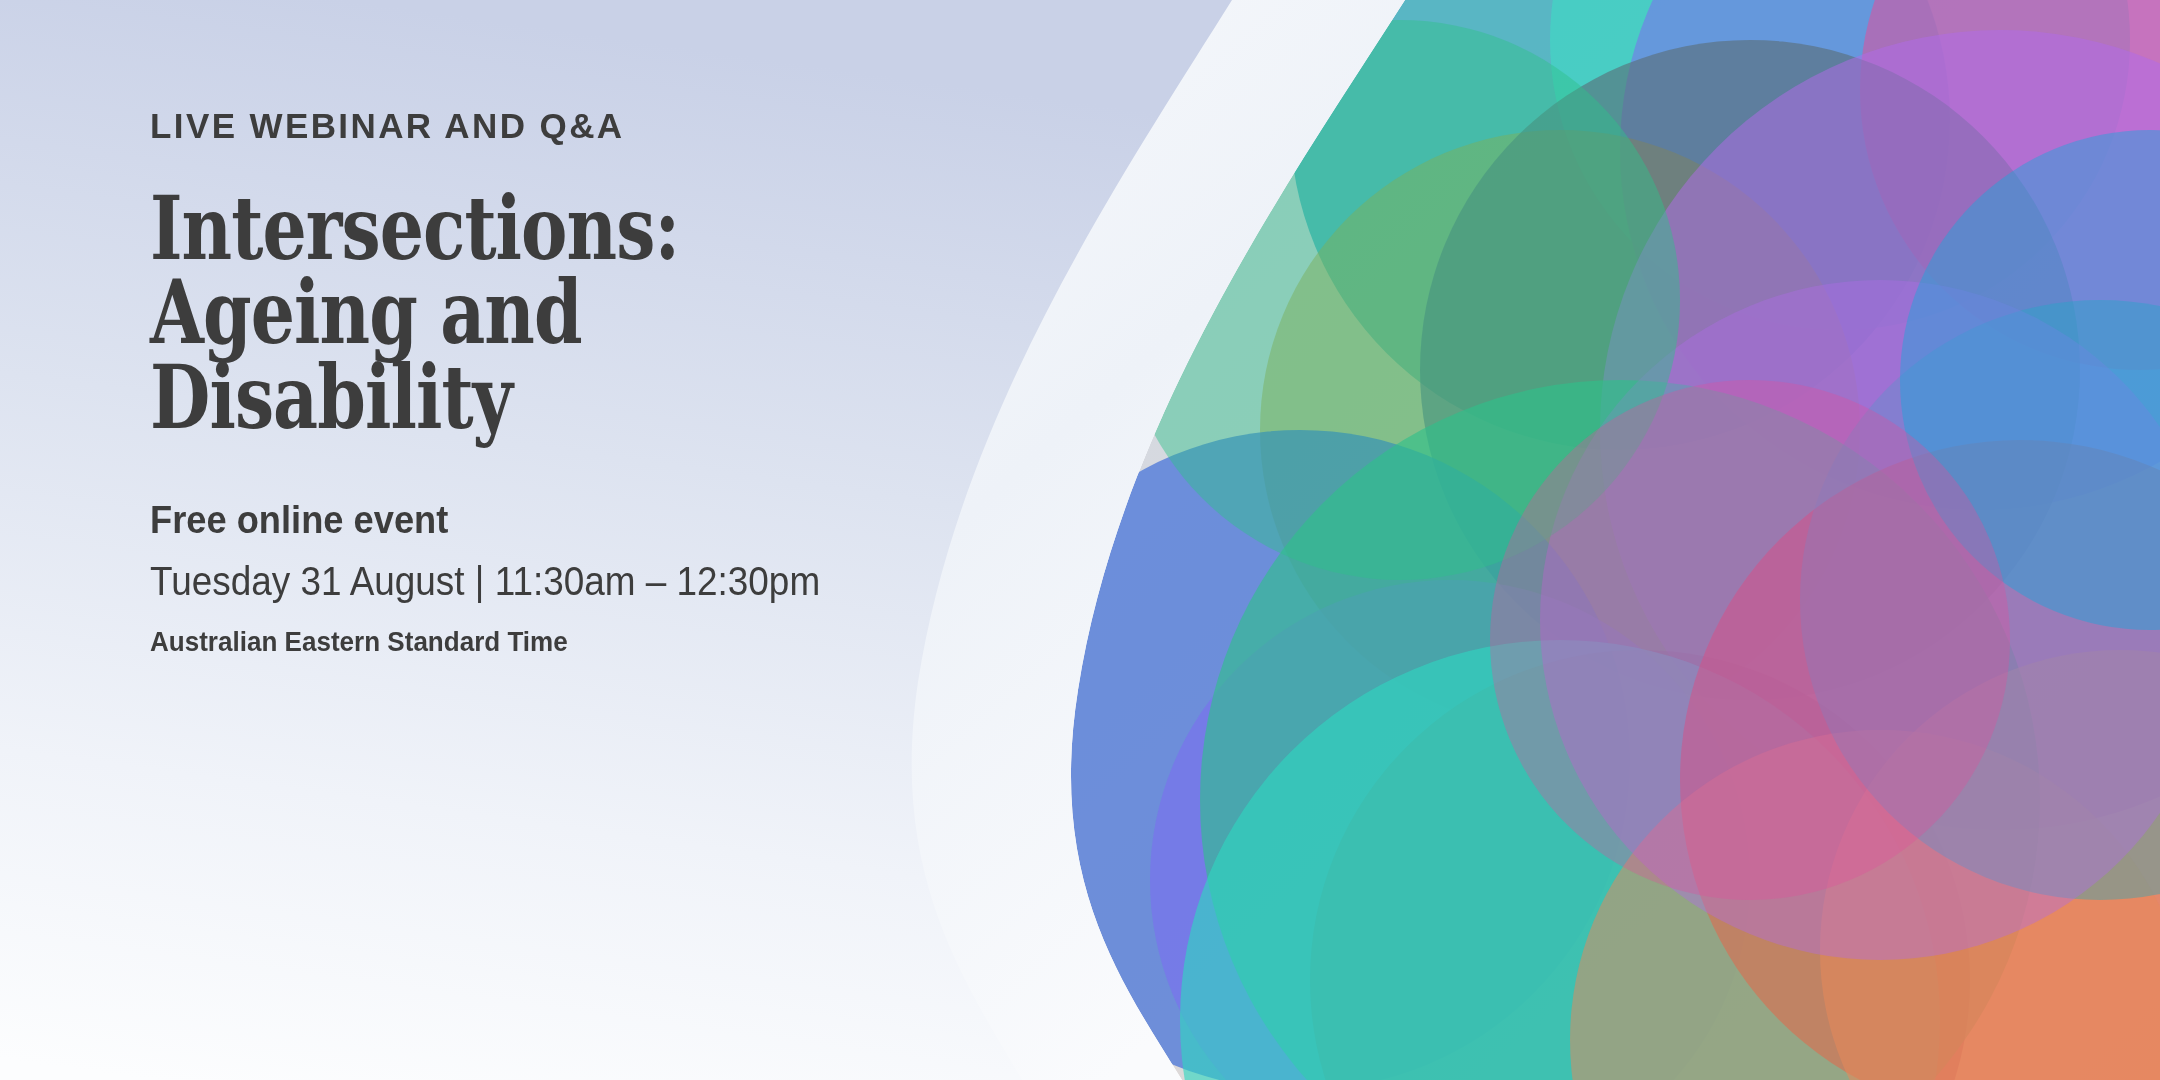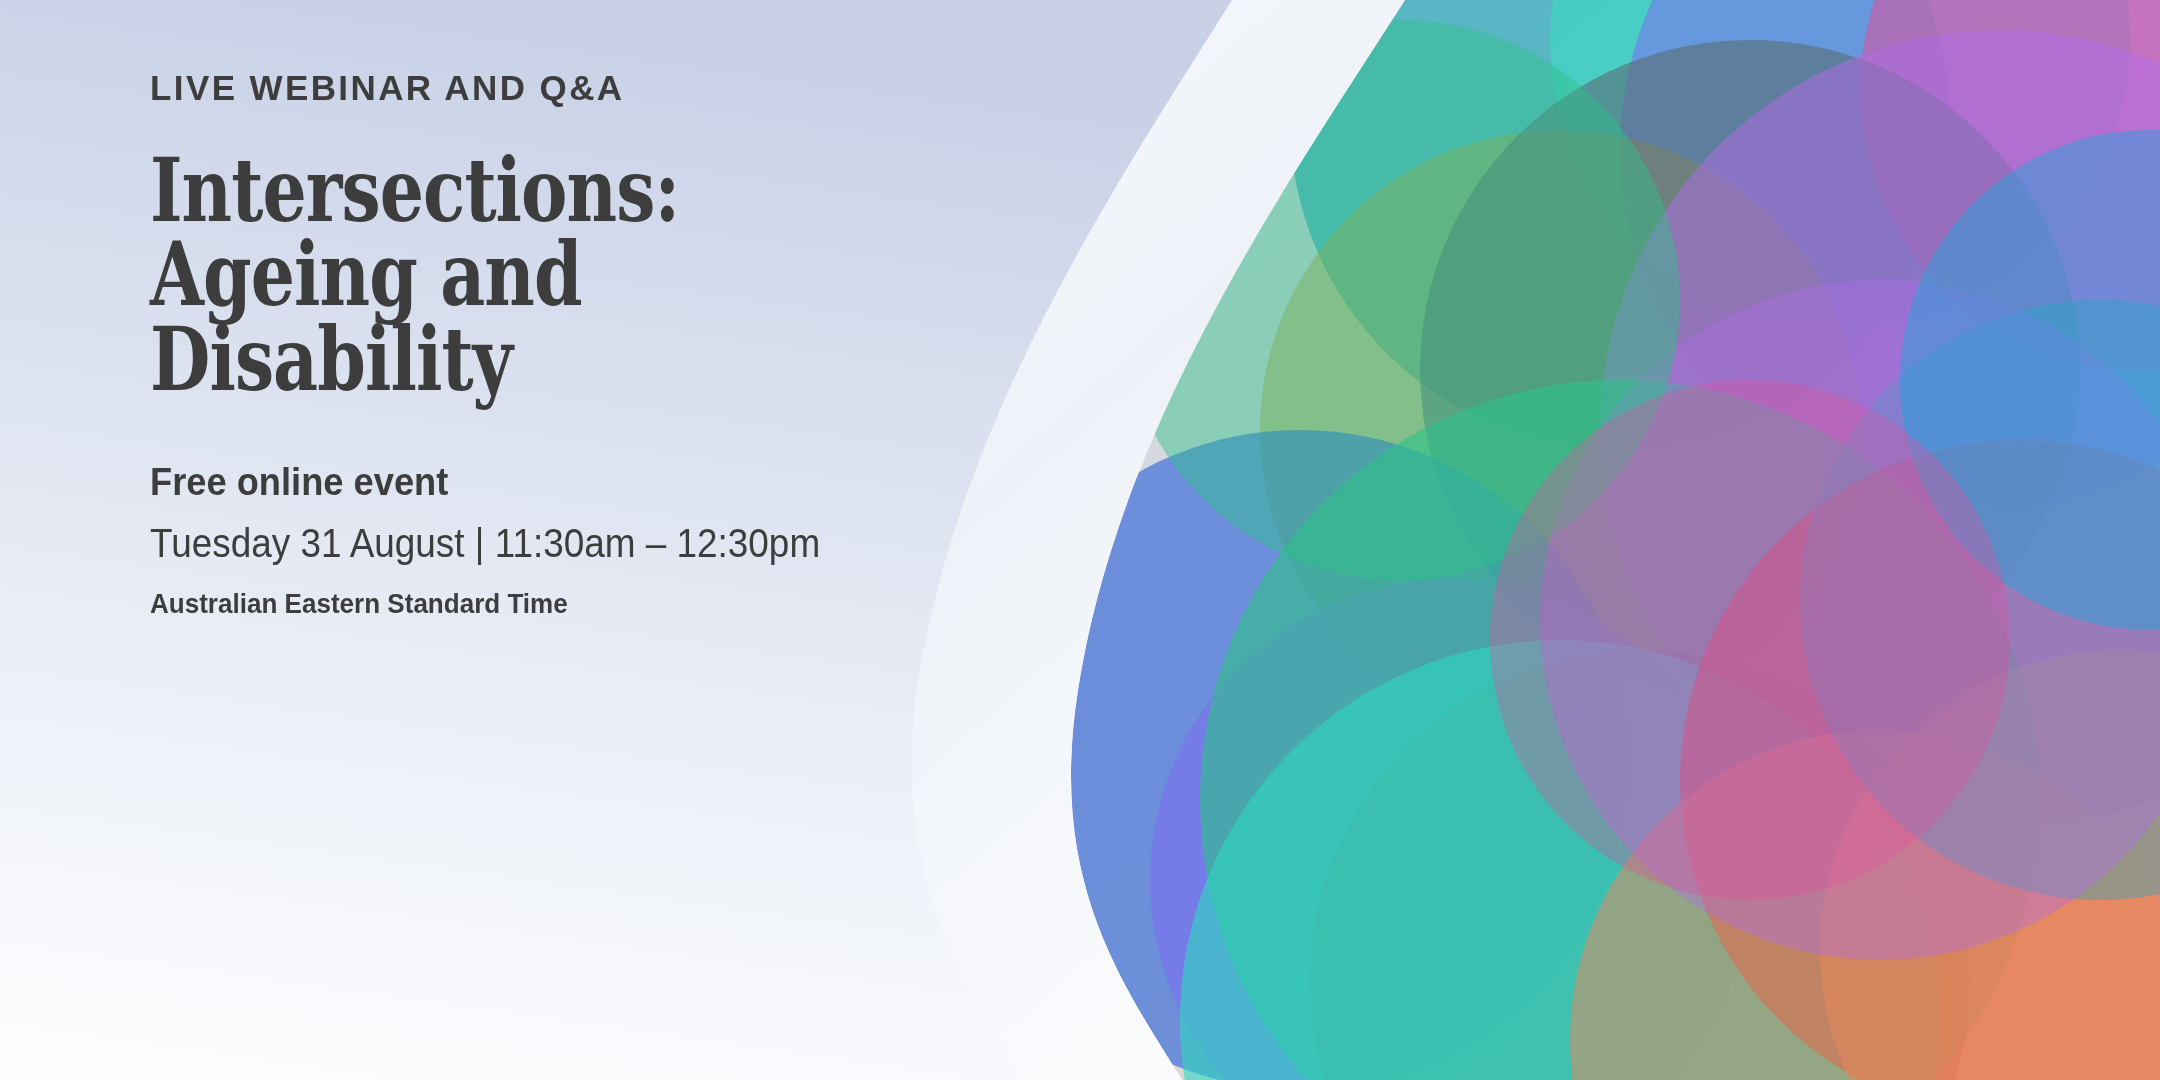--- a/index.html
+++ b/index.html
@@ -30,21 +30,21 @@
   
   .content {
     position:absolute;
     left:150px; top:0;
     width:820px; height:1080px;
     z-index:3;
     display:flex; flex-direction:column;
     justify-content:flex-start;
   }
   .eyebrow {
-    margin-top:70px;
+    margin-top:108px;
     font-family:"Liberation Sans", sans-serif;
     font-size:35px;
     font-weight:bold;
     letter-spacing:2.4px;
     color:#3d3d3d;
     line-height:1;
     white-space:nowrap;
   }
   .title {
     margin-top:44px;

